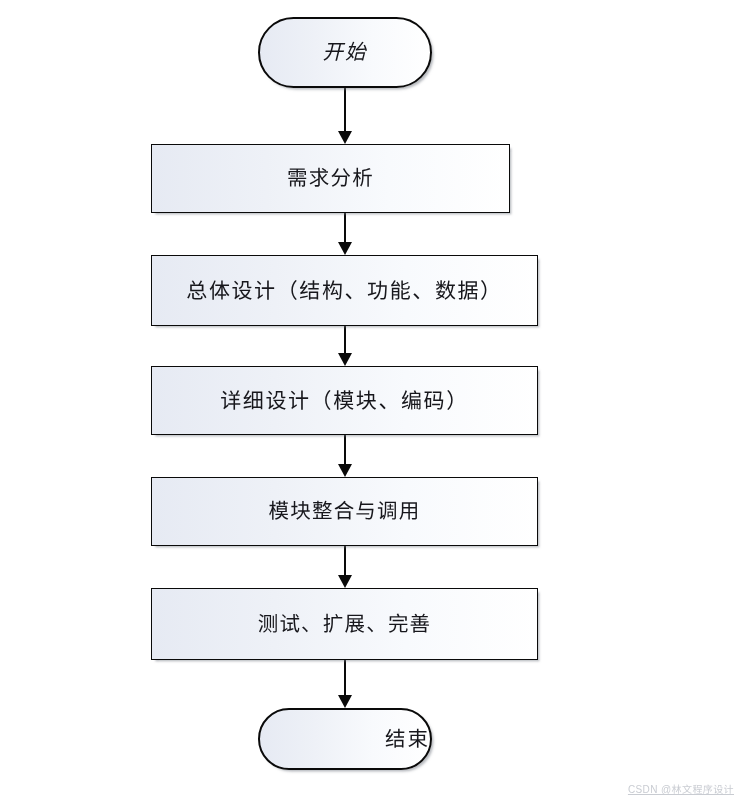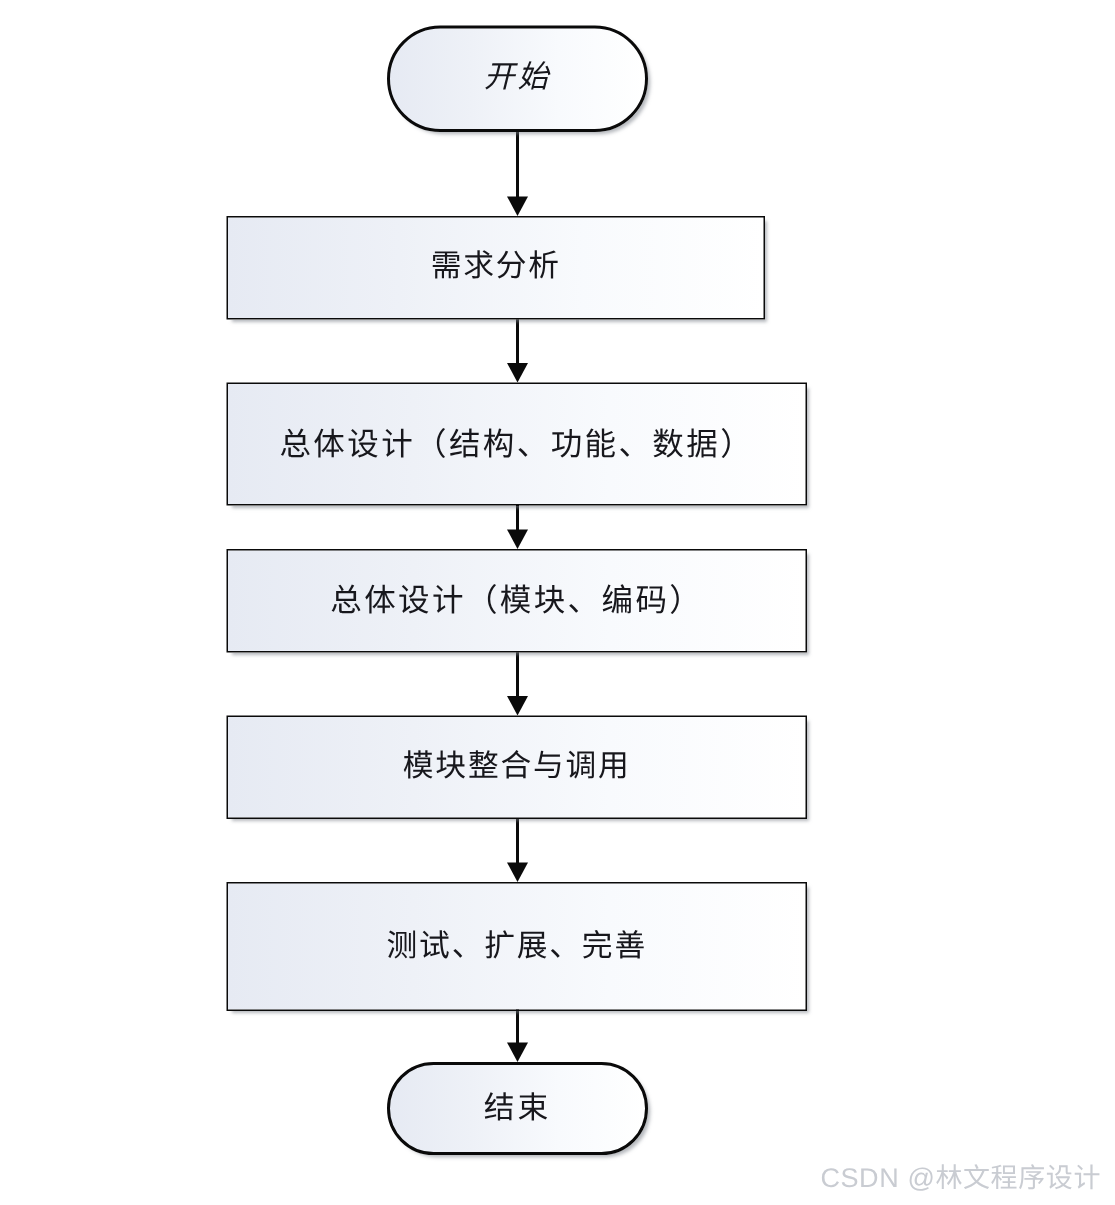--- a/index.html
+++ b/index.html
@@ -92,24 +92,25 @@
     border-right: 7px solid transparent;
     border-top: 13px solid #0a0a0a;
   }
 
   
   #watermark {
     position: absolute;
     right: 9px;
     bottom: 7px;
     color: #c9ccd2;
-    font-size: 18px;
+    font-size: 10px;
     letter-spacing: 0.4px;
     white-space: nowrap;
     user-select: none;
+    text-decoration: underline;
   }
 </style>
 </head>
 <body>
 
 <div id="flow-canvas">
     <div class="connector" style="left: 345px; top: 88px; height: 56px;">
       <div class="shaft" style="height: 44px;"></div>
       <div class="head"></div>
     </div>
@@ -132,30 +133,30 @@
     <div class="connector" style="left: 345px; top: 657px; height: 51px;">
       <div class="shaft" style="height: 39px;"></div>
       <div class="head"></div>
     </div>
     <div class="node terminator" style="left: 258px; top: 17px; width: 174px; height: 71px; font-style: italic;">
       <span class="node-label">开始</span>
     </div>
     <div class="node process" style="left: 151px; top: 144px; width: 359px; height: 69px;">
       <span class="node-label">需求分析</span>
     </div>
-    <div class="node process wide" style="left: 151px; top: 255px; width: 387px; height: 82px;">
+    <div class="node process wide" style="left: 151px; top: 255px; width: 387px; height: 71px;">
       <span class="node-label">总体设计（结构、功能、数据）</span>
     </div>
     <div class="node process wide" style="left: 151px; top: 366px; width: 387px; height: 69px;">
-      <span class="node-label">总体设计（模块、编码）</span>
+      <span class="node-label">详细设计（模块、编码）</span>
     </div>
     <div class="node process" style="left: 151px; top: 477px; width: 387px; height: 69px;">
       <span class="node-label">模块整合与调用</span>
     </div>
-    <div class="node process" style="left: 151px; top: 588px; width: 387px; height: 86px;">
+    <div class="node process" style="left: 151px; top: 588px; width: 387px; height: 72px;">
       <span class="node-label">测试、扩展、完善</span>
     </div>
-    <div class="node terminator" style="left: 258px; top: 708px; width: 174px; height: 62px;">
+    <div class="node terminator" style="left: 258px; top: 708px; width: 174px; height: 62px; justify-content: flex-end;">
       <span class="node-label">结束</span>
     </div>
   </div>
 
 <div id="watermark">CSDN @林文程序设计</div>
 
 </body></html>

